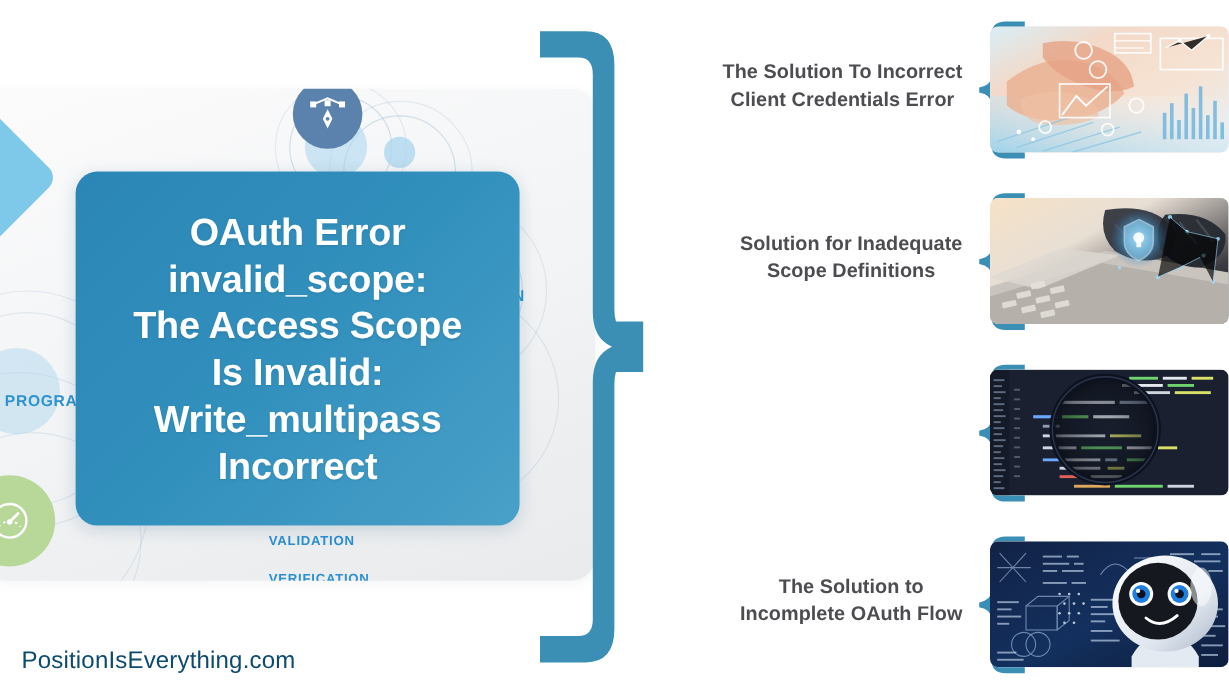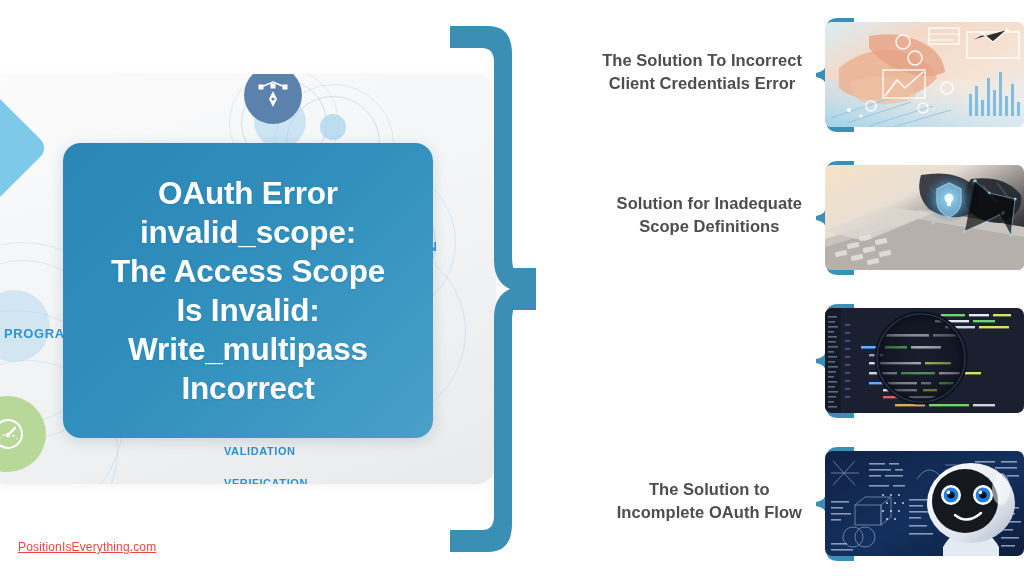--- a/index.html
+++ b/index.html
@@ -77,23 +77,22 @@
   }
   .row-brace{position:absolute;left:256px;top:8px;width:46px;height:118px;}
   .thumb{
     position:absolute;left:269px;top:14px;width:199px;height:105px;
     border-radius:7px;overflow:hidden;background:#ddd;
   }
   .thumb svg{display:block;width:199px;height:105px;}
 
   
   .footer{
-    position:absolute;left:18px;top:540px;color:#ef4444;font-size:12px;
+    position:absolute;left:18px;top:540px;color:#0c4a6e;font-size:20px;
     letter-spacing:.15px;
-    text-decoration:underline;
   }
 </style>
 </head>
 <body>
 
 <div class="stage">
 
   <div class="left-panel">
 
     <div class="bg-card">

